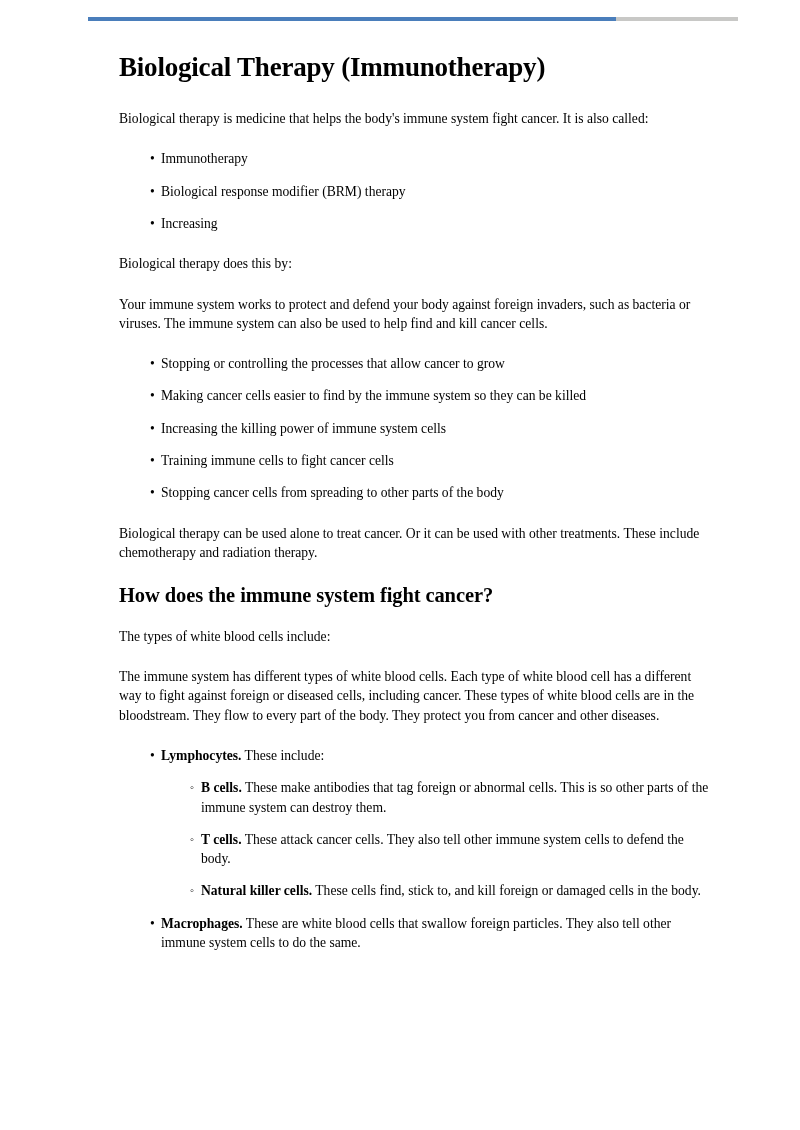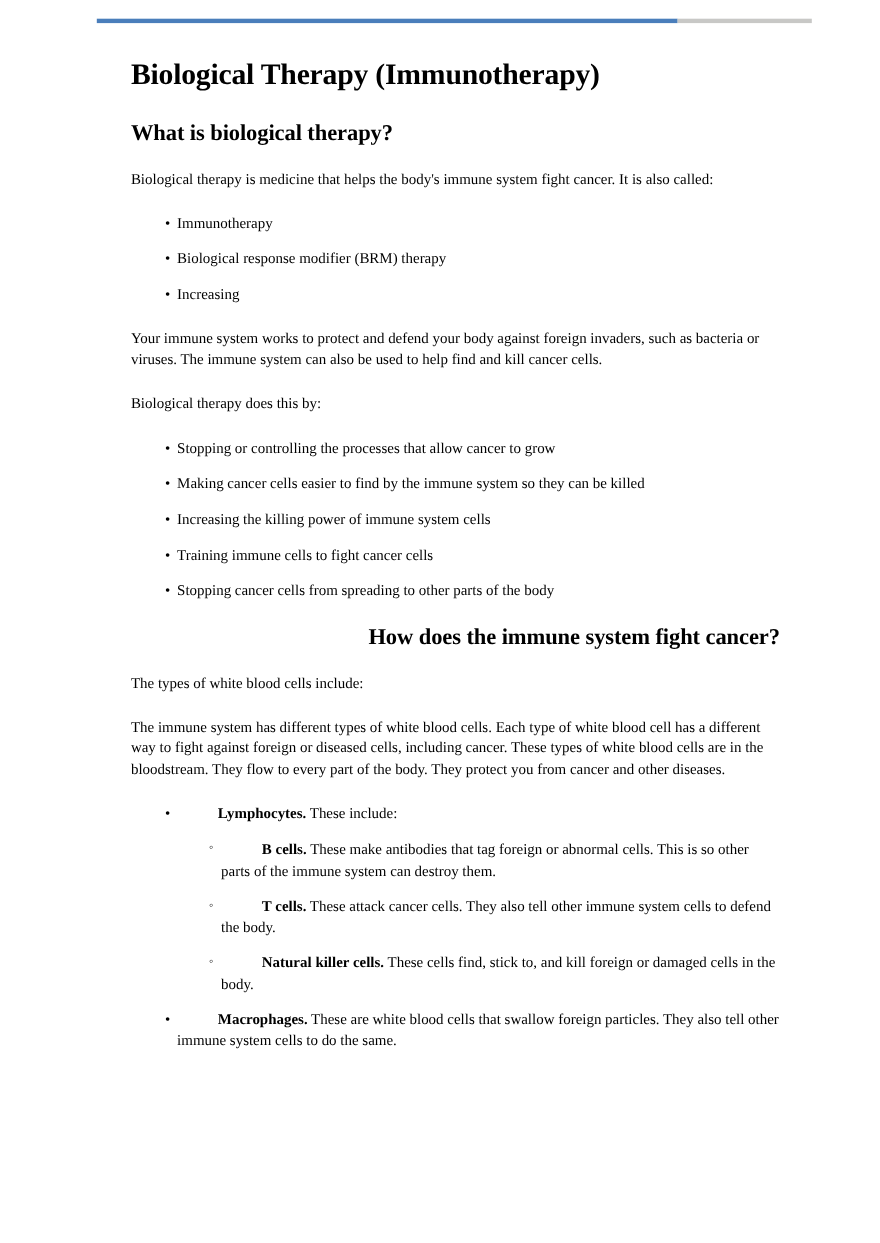--- a/index.html
+++ b/index.html
@@ -62,21 +62,20 @@
 
   h2.section-heading {
     font-size: 20.5px;
     font-weight: bold;
     line-height: 1.2;
     margin: 0 0 19px 0;
     letter-spacing: -0.1px;
   }
   h2.section-heading.spaced-top {
     margin-top: 14px;
-    text-align: right;
   }
 
   p.para {
     font-size: 13.6px;
     line-height: 1.42;
     margin: 12px 0 21px 0;
     text-align: left;
   }
 
   
@@ -116,21 +115,21 @@
   }
   ul.sub-bullets > li:last-child { margin-bottom: 0; }
   ul.sub-bullets > li > .bullet-mark {
     position: absolute;
     left: 29px;
     top: 0;
     font-size: 11px;
     line-height: 1.72;
   }
 
-  .li-term { font-weight: bold; margin-left: 37px; }
+  .li-term { font-weight: bold; }
 
   
   li.has-children { margin-bottom: 13px; }
 
   
   .footer-text {
     position: absolute;
     top: 1101px;
     font-family: "Liberation Serif", "DejaVu Serif", serif;
     font-style: italic;
@@ -148,43 +147,42 @@
 
   <div class="rule" id="header-rule">
     <div class="seg-blue" style="background: rgb(74, 126, 187);"></div>
     <div class="seg-gray" style="background: rgb(200, 200, 198);"></div>
   </div>
 
   <div class="content">
 
     <h1 class="doc-title">Biological Therapy (Immunotherapy)</h1>
 
-    <h2 class="section-heading">What is biological therapy?</h2>
 
     <p class="para">Biological therapy is medicine that helps the body's immune system fight cancer. It is also called:</p>
 
     <ul class="bullets">
       <li>
         <span class="bullet-mark">•</span>
         <span>Immunotherapy</span>
       </li>
       <li>
         <span class="bullet-mark">•</span>
         <span>Biological response modifier (BRM) therapy</span>
       </li>
       <li>
         <span class="bullet-mark">•</span>
         <span>Increasing</span>
       </li>
     </ul>
 
+    <p class="para">Biological therapy does this by:</p>
+
     <p class="para">Your immune system works to protect and defend your body against foreign invaders, such as bacteria or viruses. The immune system can also be used to help find and kill cancer cells.</p>
 
-    <p class="para">Biological therapy does this by:</p>
-
     <ul class="bullets">
       <li>
         <span class="bullet-mark">•</span>
         <span>Stopping or controlling the processes that allow cancer to grow</span>
       </li>
       <li>
         <span class="bullet-mark">•</span>
         <span>Making cancer cells easier to find by the immune system so they can be killed</span>
       </li>
       <li>
@@ -194,20 +192,21 @@
       <li>
         <span class="bullet-mark">•</span>
         <span>Training immune cells to fight cancer cells</span>
       </li>
       <li>
         <span class="bullet-mark">•</span>
         <span>Stopping cancer cells from spreading to other parts of the body</span>
       </li>
     </ul>
 
+    <p class="para">Biological therapy can be used alone to treat cancer. Or it can be used with other treatments. These include chemotherapy and radiation therapy.</p>
 
     <h2 class="section-heading spaced-top">How does the immune system fight cancer?</h2>
 
     <p class="para">The types of white blood cells include:</p>
 
     <p class="para">The immune system has different types of white blood cells. Each type of white blood cell has a different way to fight against foreign or diseased cells, including cancer. These types of white blood cells are in the bloodstream. They flow to every part of the body. They protect you from cancer and other diseases.</p>
 
     <ul class="bullets">
 
       <li class="has-children">

